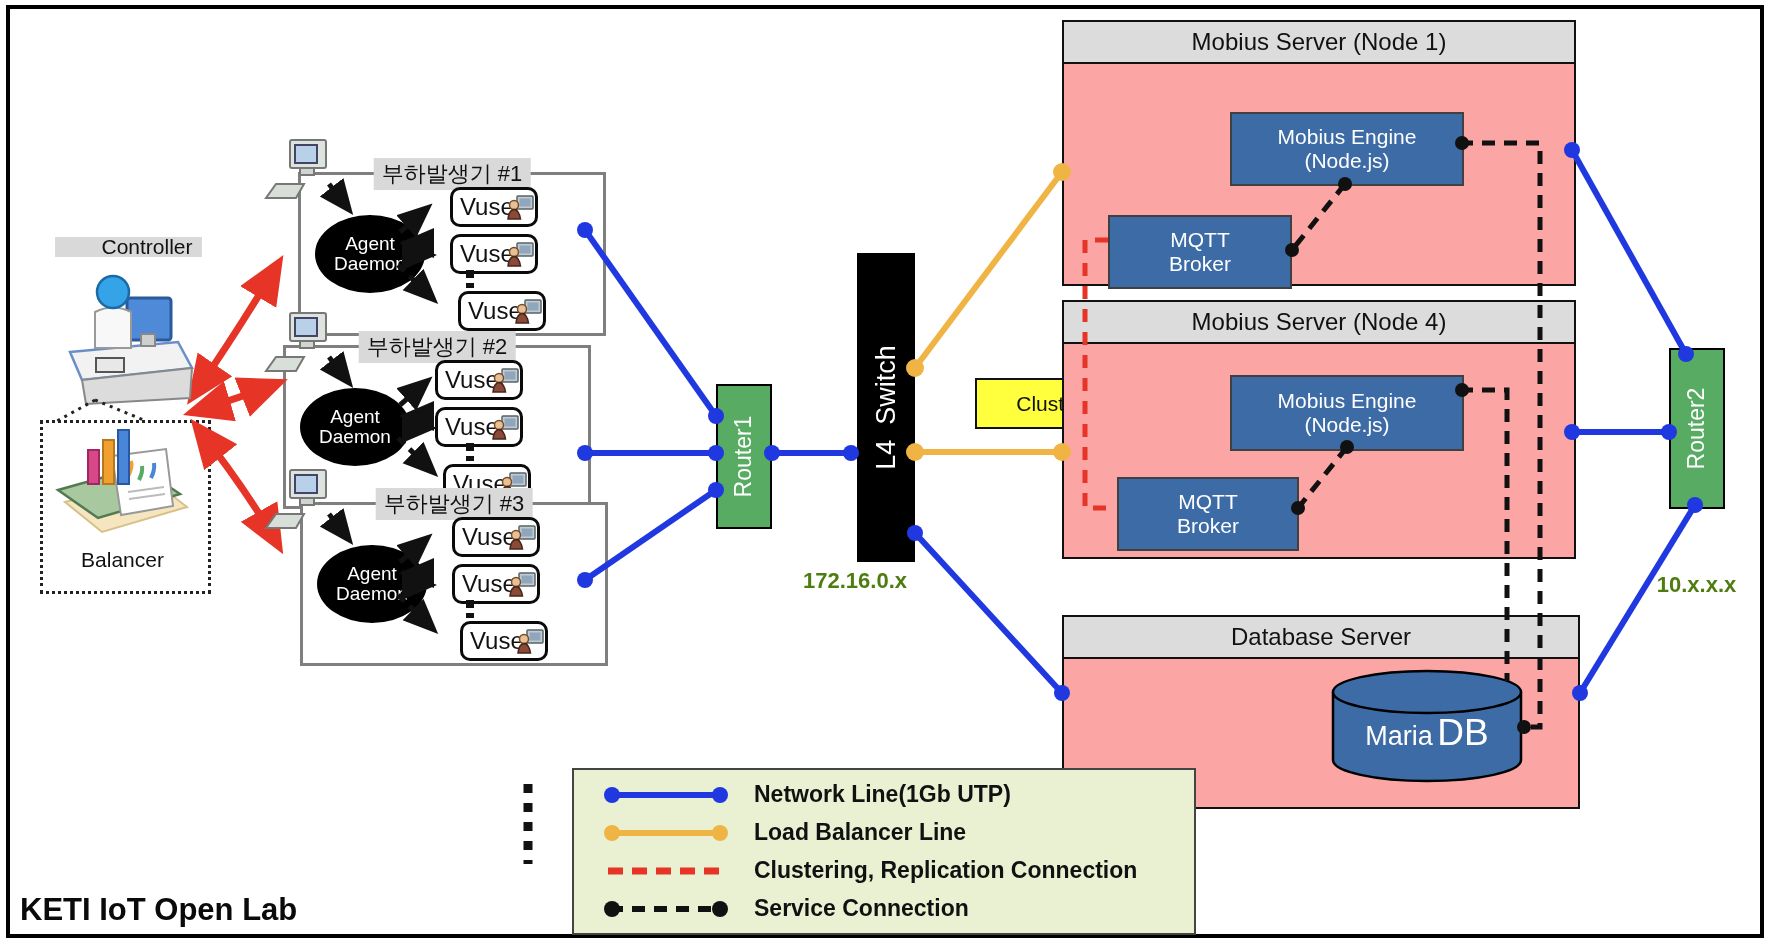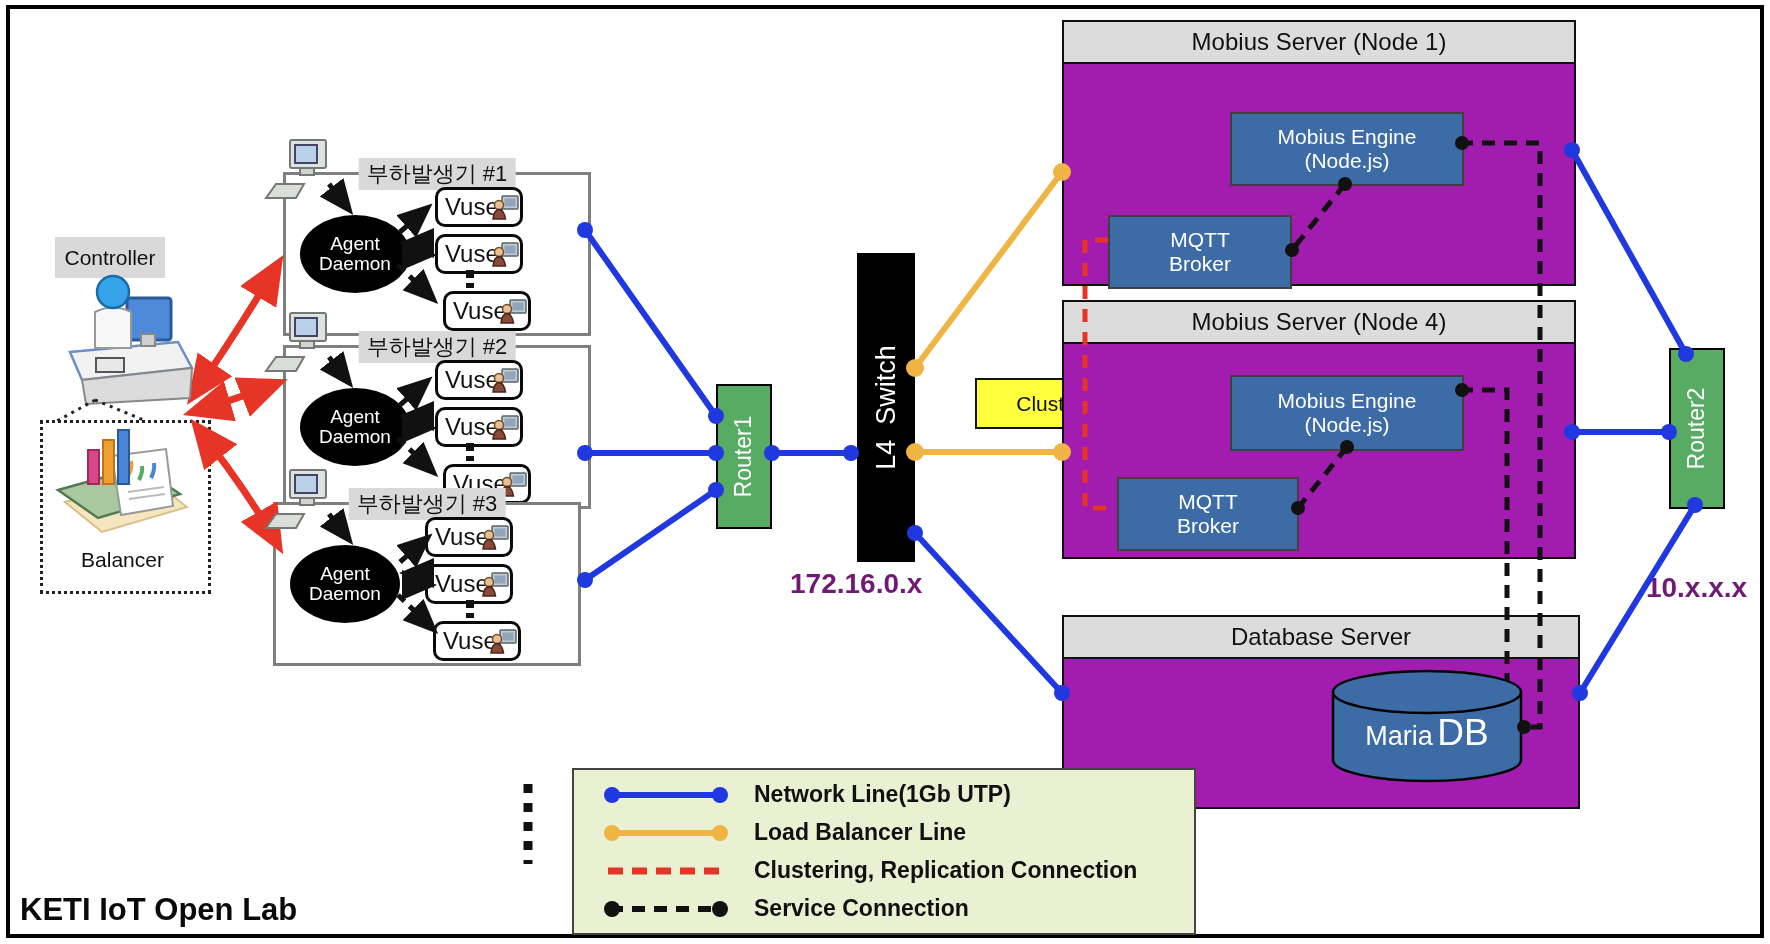--- a/index.html
+++ b/index.html
@@ -2,51 +2,51 @@
 <html><head>
 <meta charset="utf-8">
 <style>
   html,body{margin:0;padding:0;background:#fff;}
   .canvas{position:relative;width:1770px;height:944px;background:#fff;
           font-family:"Liberation Sans",sans-serif;overflow:hidden;}
   .frame{position:absolute;left:6px;top:5px;right:6px;bottom:6px;border:4px solid #000;z-index:0;}
   .abs{position:absolute;}
   
   .gray-label{background:#d9d9d9;color:#111;font-size:21px;display:flex;align-items:center;justify-content:center;}
-  .controller-label{left:55px;top:237px;width:110px;height:41px;}
+  .controller-label{left:55px;top:237px;width:110px;height:20px;padding-left:37px;}
   .analysis-box{left:40px;top:420px;width:165px;height:168px;border:3px dotted #222;background:transparent;}
   .analysis-label{left:55px;top:548px;width:135px;text-align:center;font-size:21px;color:#111;}
   
   .loadgen{border:3px solid #7f7f7f;background:#fff;width:302px;height:158px;}
-  .lg1{left:283px;top:172px;} .lg2{left:283px;top:345px;} .lg3{left:273px;top:502px;}
+  .lg1{left:298px;top:172px;} .lg2{left:283px;top:345px;} .lg3{left:300px;top:502px;}
   .loadgen-title{position:absolute;left:50%;top:-17px;transform:translateX(-50%);
                  background:#d9d9d9;padding:1px 8px;font-size:22px;color:#111;white-space:nowrap;}
   .daemon{position:absolute;left:14px;top:40px;width:106px;height:74px;border-radius:50%;
           background:#000000;border:2px solid #000;color:#fff;font-size:19px;line-height:1.05;
           display:flex;flex-direction:column;align-items:center;justify-content:center;}
   .vuser{position:absolute;width:88px;height:40px;border:3px solid #0a0a0a;border-radius:10px;
          background:#fff;font-size:24px;color:#111;display:flex;align-items:center;
          padding-left:7px;box-sizing:border-box;overflow:hidden;}
   .vuser .vuser-icon{position:absolute;right:1px;top:5px;width:27px;height:26px;}
   .v1{left:149px;top:12px;} .v2{left:149px;top:59px;} .v3{left:157px;top:116px;}
   
   .router{background:#57ab63;border:2px solid #000;display:flex;align-items:center;justify-content:center;}
   .router1{left:716px;top:384px;width:52px;height:141px;}
   .router2{left:1669px;top:348px;width:52px;height:157px;}
   .vtext{transform:rotate(-90deg);white-space:pre;color:#fff;font-size:23px;}
   .l4switch{left:857px;top:253px;width:58px;height:309px;background:#000;
             display:flex;align-items:center;justify-content:center;}
   .l4switch .vtext{font-size:27px;}
-  .ip-label{font-weight:bold;font-size:28px;color:#701a75;}
+  .ip-label{font-weight:bold;font-size:22px;color:#4d7c0f;}
   .switch-subnet{left:790px;top:568px;width:130px;text-align:center;}
   .router2-subnet{left:1634px;top:572px;width:125px;text-align:center;}
   .clustering{left:975px;top:378px;width:173px;height:47px;background:#ffff3d;border:2.5px solid #111;
               display:flex;align-items:center;justify-content:center;font-size:21px;color:#111;}
   
-  .server-box{border:2px solid #111;background:#a21caf;}
+  .server-box{border:2px solid #111;background:#fca5a5;}
   .node1{left:1062px;top:20px;width:510px;height:262px;}
   .node2{left:1062px;top:300px;width:510px;height:255px;}
   .dbbox{left:1062px;top:615px;width:514px;height:190px;}
   .server-header{position:absolute;left:-2px;top:-2px;right:-2px;height:40px;background:#dcdcdc;
                  border:2px solid #111;display:flex;align-items:center;justify-content:center;
                  font-size:24px;color:#111;}
   .blue-box{position:absolute;background:#3c6ba5;border:2px solid #404040;color:#fff;font-size:21px;
             line-height:1.15;display:flex;flex-direction:column;align-items:center;justify-content:center;}
   .engine1{left:166px;top:90px;width:230px;height:70px;}
   .mqtt1{left:44px;top:193px;width:180px;height:70px;}

